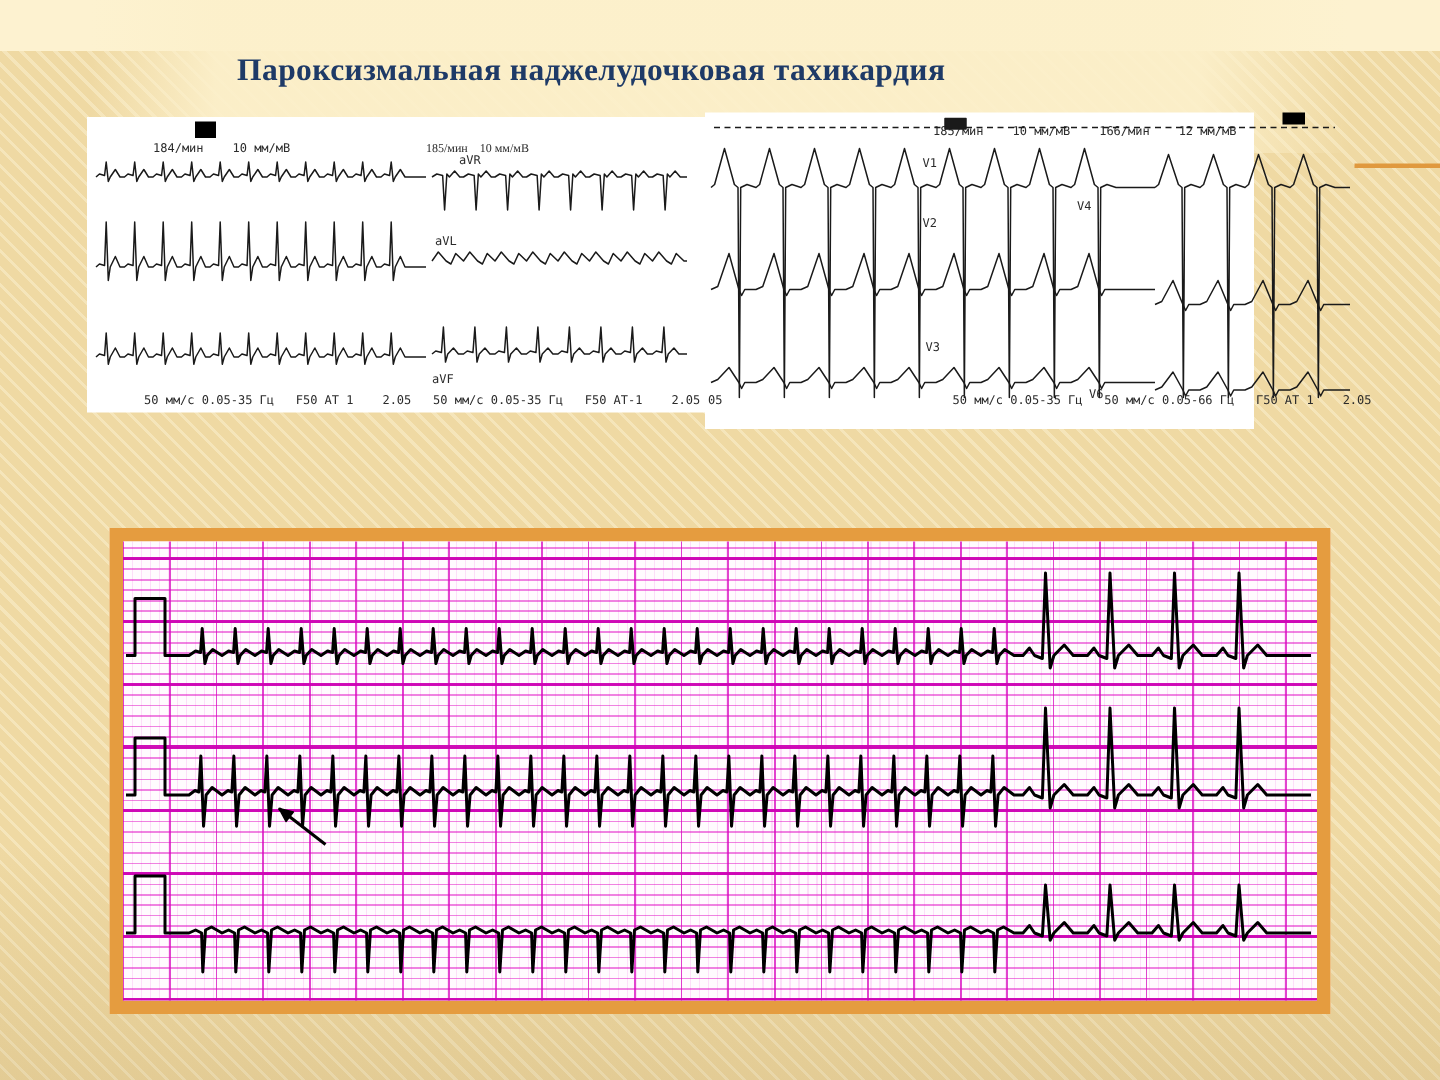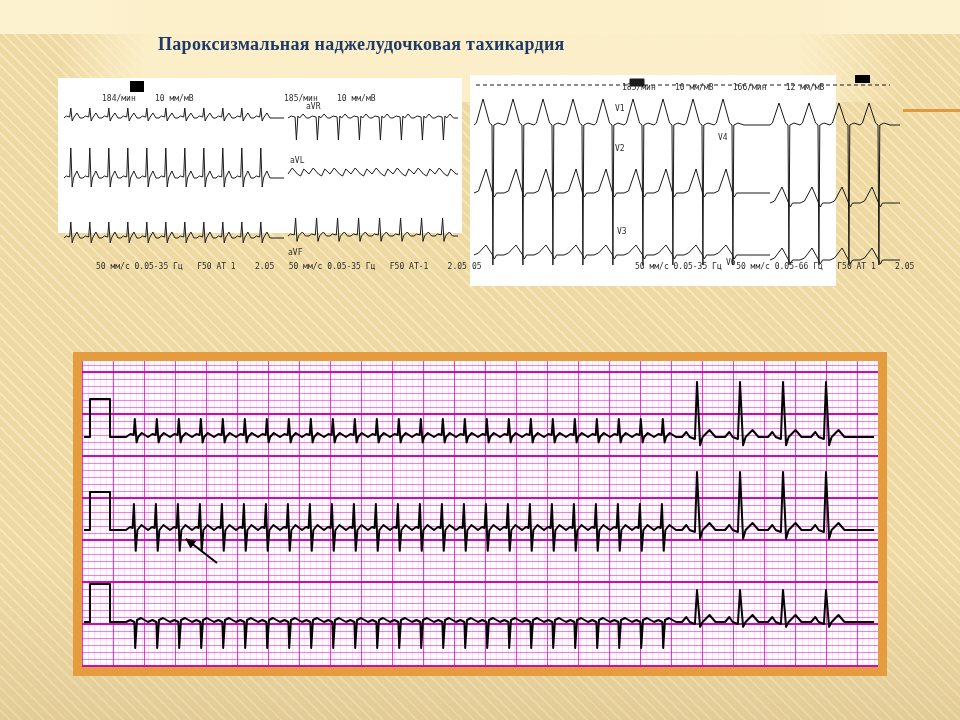--- a/index.html
+++ b/index.html
@@ -16,30 +16,30 @@
     position:absolute;left:0;top:0;width:960px;height:34px;
     background:#fdf2d0;
   }
   .title-halo{
     position:absolute;left:60px;top:0;width:840px;height:102px;
     background:linear-gradient(90deg, rgba(252,240,203,0) 0%, rgba(252,240,203,0.92) 10%, rgba(252,240,203,0.92) 88%, rgba(252,240,203,0) 100%);
   }
   .page-title{
     position:absolute;left:158px;top:34px;margin:0;
     font-family:"Liberation Serif",serif;
-    font-size:18px;font-weight:bold;letter-spacing:0.3px;
+    font-size:21px;font-weight:bold;letter-spacing:0.3px;
     color:#1e3a67;
   }
   .accent-line{
     position:absolute;left:903px;top:109px;width:57px;height:3px;
     background:#e0993e;
   }
   
   .panel{position:absolute;background:#ffffff;}
-  .panelA{left:58px;top:78px;width:404px;height:155px;}
+  .panelA{left:58px;top:78px;width:404px;height:197px;padding-left:12px;}
   .panelB{left:470px;top:75px;width:366px;height:211px;}
   .panel svg{position:absolute;left:0;top:0;}
   .marker{position:absolute;background:#000;}
   .mA{left:72px;top:3px;width:14px;height:11px;}
   .mB{left:385px;top:0px;width:15px;height:8px;}
   .ecgtext{
     position:absolute;font-family:"DejaVu Sans Mono",monospace;
     font-size:8px;line-height:9px;color:#2b2b2b;white-space:pre;
   }
   .lead{
@@ -70,21 +70,21 @@
   <div class="top-band"></div>
   <div class="title-halo"></div>
 
   <h1 class="page-title">Пароксизмальная наджелудочковая тахикардия</h1>
 
   <div class="accent-line"></div>
 
   <div class="panel panelA">
     <div class="marker mA"></div>
     <div class="ecgtext" style="left:44px;top:16px;">184/мин    10 мм/мВ</div>
-    <div class="ecgtext" style="left:226px;top:16px;">185/мин    10 мм/мВ</div>
+    <div class="ecgtext" style="left:226px;top:16px;font-family:Liberation Serif, serif;">185/мин    10 мм/мВ</div>
     <span class="lead" style="left:248px;top:24px;">aVR</span>
     <span class="lead" style="left:232px;top:78px;">aVL</span>
     <span class="lead" style="left:230px;top:170px;">aVF</span>
     <svg id="waveA" width="404" height="197">
         <path d="M6.0,40.0 L8.3,38.0 L11.7,39.0 L12.8,30.0 L14.2,43.0 L15.5,40.0 L18.9,35.0 L22.0,40.0 L25.0,40.0 L27.3,38.0 L30.7,39.0 L31.8,30.0 L33.2,43.0 L34.5,40.0 L37.9,35.0 L41.0,40.0 L44.0,40.0 L46.3,38.0 L49.7,39.0 L50.8,30.0 L52.2,43.0 L53.5,40.0 L56.9,35.0 L60.0,40.0 L63.0,40.0 L65.3,38.0 L68.7,39.0 L69.8,30.0 L71.2,43.0 L72.5,40.0 L75.9,35.0 L79.0,40.0 L82.0,40.0 L84.3,38.0 L87.7,39.0 L88.8,30.0 L90.2,43.0 L91.5,40.0 L94.9,35.0 L98.0,40.0 L101.0,40.0 L103.3,38.0 L106.7,39.0 L107.8,30.0 L109.2,43.0 L110.5,40.0 L113.9,35.0 L117.0,40.0 L120.0,40.0 L122.3,38.0 L125.7,39.0 L126.8,30.0 L128.2,43.0 L129.5,40.0 L132.9,35.0 L136.0,40.0 L139.0,40.0 L141.3,38.0 L144.7,39.0 L145.8,30.0 L147.2,43.0 L148.5,40.0 L151.9,35.0 L155.0,40.0 L158.0,40.0 L160.3,38.0 L163.7,39.0 L164.8,30.0 L166.2,43.0 L167.5,40.0 L170.9,35.0 L174.0,40.0 L177.0,40.0 L179.3,38.0 L182.7,39.0 L183.8,30.0 L185.2,43.0 L186.5,40.0 L189.9,35.0 L193.0,40.0 L196.0,40.0 L198.3,38.0 L201.7,39.0 L202.8,30.0 L204.2,43.0 L205.5,40.0 L208.9,35.0 L212.0,40.0 L215.0,40.0 L226.0,40.0" stroke="#1a1a1a" stroke-width="1" fill="none" stroke-linejoin="round"></path>
         <path d="M230.0,40.0 L233.2,38.0 L237.1,39.0 L238.4,62.0 L239.9,38.0 L241.6,40.0 L245.1,36.0 L248.5,40.0 L251.0,40.0 L254.2,38.0 L258.1,39.0 L259.4,62.0 L260.9,38.0 L262.6,40.0 L266.1,36.0 L269.5,40.0 L272.0,40.0 L275.1,38.0 L279.1,39.0 L280.4,62.0 L281.9,38.0 L283.6,40.0 L287.1,36.0 L290.5,40.0 L293.0,40.0 L296.1,38.0 L300.1,39.0 L301.4,62.0 L302.9,38.0 L304.6,40.0 L308.1,36.0 L311.5,40.0 L314.0,40.0 L317.1,38.0 L321.1,39.0 L322.4,62.0 L323.9,38.0 L325.6,40.0 L329.1,36.0 L332.5,40.0 L335.0,40.0 L338.1,38.0 L342.1,39.0 L343.4,62.0 L344.9,38.0 L346.6,40.0 L350.1,36.0 L353.5,40.0 L356.0,40.0 L359.1,38.0 L363.1,39.0 L364.4,62.0 L365.9,38.0 L367.6,40.0 L371.1,36.0 L374.5,40.0 L377.0,40.0 L380.1,38.0 L384.1,39.0 L385.4,62.0 L386.9,38.0 L388.6,40.0 L392.1,36.0 L395.5,40.0 L398.0,40.0 L400.0,40.0" stroke="#1a1a1a" stroke-width="1" fill="none" stroke-linejoin="round"></path>
         <path d="M6.0,100.0 L8.3,98.0 L11.7,99.0 L12.8,70.0 L14.2,109.0 L15.5,100.0 L18.9,93.0 L22.0,100.0 L25.0,100.0 L27.3,98.0 L30.7,99.0 L31.8,70.0 L33.2,109.0 L34.5,100.0 L37.9,93.0 L41.0,100.0 L44.0,100.0 L46.3,98.0 L49.7,99.0 L50.8,70.0 L52.2,109.0 L53.5,100.0 L56.9,93.0 L60.0,100.0 L63.0,100.0 L65.3,98.0 L68.7,99.0 L69.8,70.0 L71.2,109.0 L72.5,100.0 L75.9,93.0 L79.0,100.0 L82.0,100.0 L84.3,98.0 L87.7,99.0 L88.8,70.0 L90.2,109.0 L91.5,100.0 L94.9,93.0 L98.0,100.0 L101.0,100.0 L103.3,98.0 L106.7,99.0 L107.8,70.0 L109.2,109.0 L110.5,100.0 L113.9,93.0 L117.0,100.0 L120.0,100.0 L122.3,98.0 L125.7,99.0 L126.8,70.0 L128.2,109.0 L129.5,100.0 L132.9,93.0 L136.0,100.0 L139.0,100.0 L141.3,98.0 L144.7,99.0 L145.8,70.0 L147.2,109.0 L148.5,100.0 L151.9,93.0 L155.0,100.0 L158.0,100.0 L160.3,98.0 L163.7,99.0 L164.8,70.0 L166.2,109.0 L167.5,100.0 L170.9,93.0 L174.0,100.0 L177.0,100.0 L179.3,98.0 L182.7,99.0 L183.8,70.0 L185.2,109.0 L186.5,100.0 L189.9,93.0 L193.0,100.0 L196.0,100.0 L198.3,98.0 L201.7,99.0 L202.8,70.0 L204.2,109.0 L205.5,100.0 L208.9,93.0 L212.0,100.0 L215.0,100.0 L226.0,100.0" stroke="#1a1a1a" stroke-width="1" fill="none" stroke-linejoin="round"></path>
         <path d="M230.0,96.0 L234.2,90.0 L239.4,96.0 L242.6,98.0 L245.8,91.0 L251.0,96.0 L255.2,90.0 L260.4,96.0 L263.6,98.0 L266.8,91.0 L272.0,96.0 L276.2,90.0 L281.4,96.0 L284.6,98.0 L287.8,91.0 L293.0,96.0 L297.2,90.0 L302.4,96.0 L305.6,98.0 L308.8,91.0 L314.0,96.0 L318.2,90.0 L323.4,96.0 L326.6,98.0 L329.8,91.0 L335.0,96.0 L339.2,90.0 L344.4,96.0 L347.6,98.0 L350.8,91.0 L356.0,96.0 L360.2,90.0 L365.4,96.0 L368.6,98.0 L371.8,91.0 L377.0,96.0 L381.2,90.0 L386.4,96.0 L389.6,98.0 L392.8,91.0 L398.0,96.0 L400.0,96.0" stroke="#1a1a1a" stroke-width="1" fill="none" stroke-linejoin="round"></path>
         <path d="M6.0,160.0 L8.3,158.0 L11.7,159.0 L12.8,144.0 L14.2,164.8 L15.5,160.0 L18.9,154.0 L22.0,160.0 L25.0,160.0 L27.3,158.0 L30.7,159.0 L31.8,144.0 L33.2,164.8 L34.5,160.0 L37.9,154.0 L41.0,160.0 L44.0,160.0 L46.3,158.0 L49.7,159.0 L50.8,144.0 L52.2,164.8 L53.5,160.0 L56.9,154.0 L60.0,160.0 L63.0,160.0 L65.3,158.0 L68.7,159.0 L69.8,144.0 L71.2,164.8 L72.5,160.0 L75.9,154.0 L79.0,160.0 L82.0,160.0 L84.3,158.0 L87.7,159.0 L88.8,144.0 L90.2,164.8 L91.5,160.0 L94.9,154.0 L98.0,160.0 L101.0,160.0 L103.3,158.0 L106.7,159.0 L107.8,144.0 L109.2,164.8 L110.5,160.0 L113.9,154.0 L117.0,160.0 L120.0,160.0 L122.3,158.0 L125.7,159.0 L126.8,144.0 L128.2,164.8 L129.5,160.0 L132.9,154.0 L136.0,160.0 L139.0,160.0 L141.3,158.0 L144.7,159.0 L145.8,144.0 L147.2,164.8 L148.5,160.0 L151.9,154.0 L155.0,160.0 L158.0,160.0 L160.3,158.0 L163.7,159.0 L164.8,144.0 L166.2,164.8 L167.5,160.0 L170.9,154.0 L174.0,160.0 L177.0,160.0 L179.3,158.0 L182.7,159.0 L183.8,144.0 L185.2,164.8 L186.5,160.0 L189.9,154.0 L193.0,160.0 L196.0,160.0 L198.3,158.0 L201.7,159.0 L202.8,144.0 L204.2,164.8 L205.5,160.0 L208.9,154.0 L212.0,160.0 L215.0,160.0 L226.0,160.0" stroke="#1a1a1a" stroke-width="1" fill="none" stroke-linejoin="round"></path>
         <path d="M230.0,158.0 L232.5,156.0 L236.3,157.0 L237.6,140.0 L239.0,163.4 L240.5,158.0 L244.3,154.0 L247.6,158.0 L251.0,158.0 L253.5,156.0 L257.3,157.0 L258.6,140.0 L260.0,163.4 L261.5,158.0 L265.3,154.0 L268.6,158.0 L272.0,158.0 L274.5,156.0 L278.3,157.0 L279.6,140.0 L281.0,163.4 L282.5,158.0 L286.3,154.0 L289.6,158.0 L293.0,158.0 L295.5,156.0 L299.3,157.0 L300.6,140.0 L302.0,163.4 L303.5,158.0 L307.3,154.0 L310.6,158.0 L314.0,158.0 L316.5,156.0 L320.3,157.0 L321.6,140.0 L323.0,163.4 L324.5,158.0 L328.3,154.0 L331.6,158.0 L335.0,158.0 L337.5,156.0 L341.3,157.0 L342.6,140.0 L344.0,163.4 L345.5,158.0 L349.3,154.0 L352.6,158.0 L356.0,158.0 L358.5,156.0 L362.3,157.0 L363.6,140.0 L365.0,163.4 L366.5,158.0 L370.3,154.0 L373.6,158.0 L377.0,158.0 L379.5,156.0 L383.3,157.0 L384.6,140.0 L386.0,163.4 L387.5,158.0 L391.3,154.0 L394.6,158.0 L398.0,158.0 L400.0,158.0" stroke="#1a1a1a" stroke-width="1" fill="none" stroke-linejoin="round"></path>

